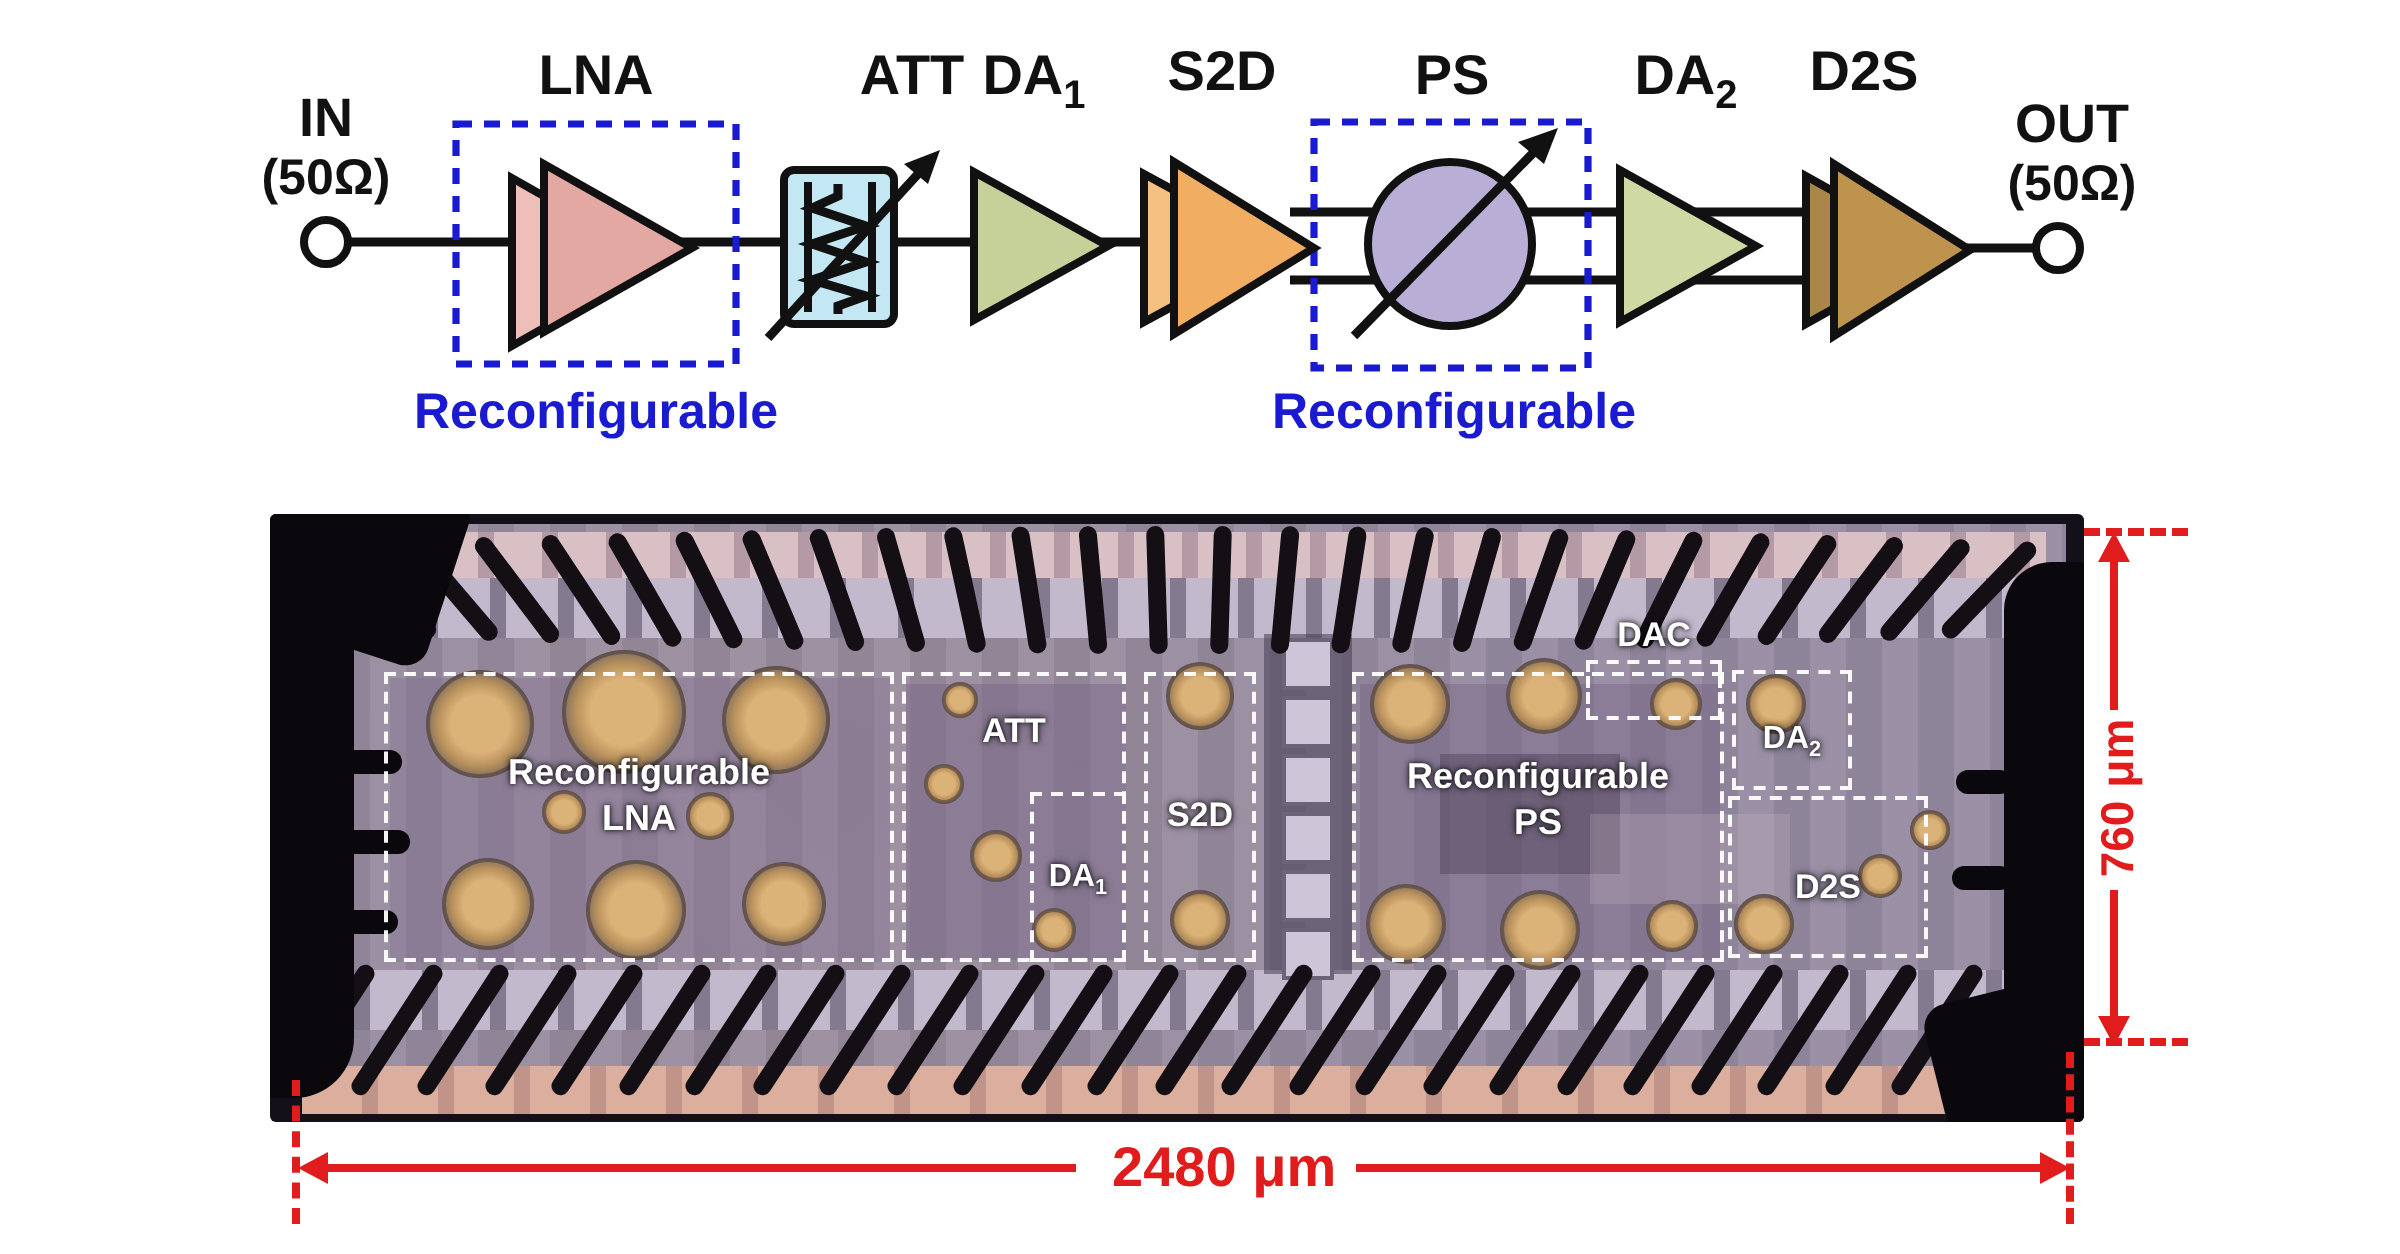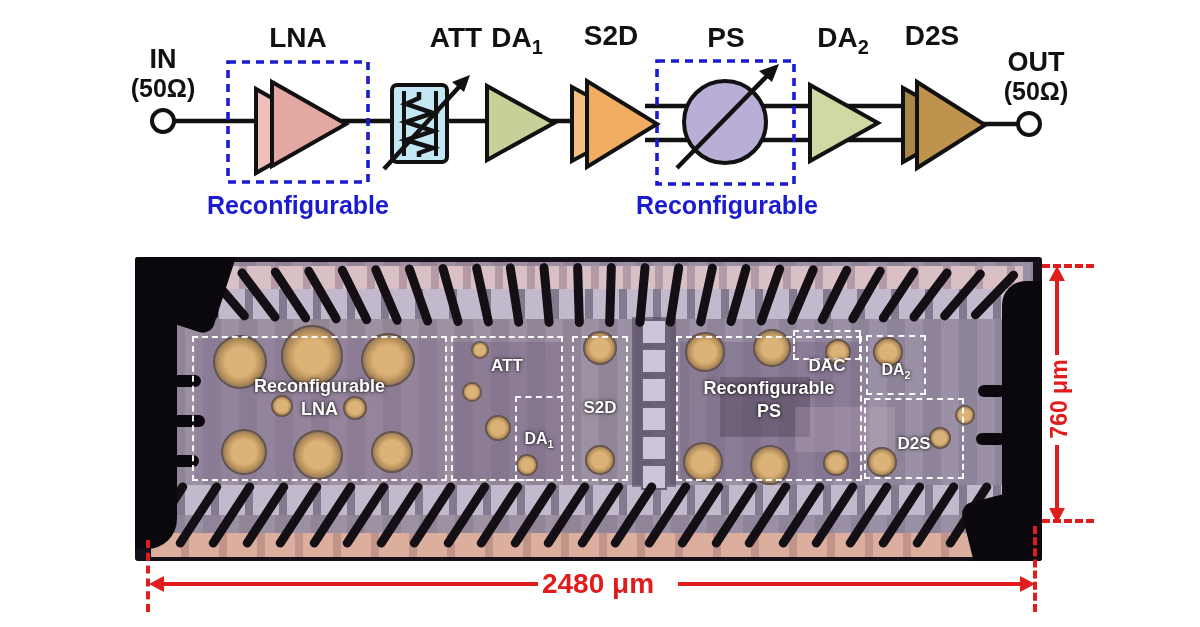--- a/index.html
+++ b/index.html
@@ -249,32 +249,32 @@
     <div>Reconfigurable</div>
     <div>LNA</div>
   </div>
   <div class="rlabel" style="left:316px;top:98px;width:112px;font-size:17px;">ATT</div>
   <div class="rlabel" style="left:380px;top:172px;width:48px;font-size:16px;"><span>DA</span><sub>1</sub></div>
   <div class="rlabel" style="left:437px;top:140px;width:56px;font-size:17px;">S2D</div>
   <div class="rlabel" style="left:541px;top:120px;width:186px;font-size:18px;">
     <div>Reconfigurable</div>
     <div>PS</div>
   </div>
-  <div class="rlabel" style="left:658px;top:50px;width:68px;font-size:17px;margin-top:48px;">DAC</div>
+  <div class="rlabel" style="left:658px;top:50px;width:68px;font-size:17px;">DAC</div>
   <div class="rlabel" style="left:731px;top:103px;width:60px;font-size:16px;"><span>DA</span><sub>2</sub></div>
   <div class="rlabel" style="left:729px;top:176px;width:100px;font-size:17px;">D2S</div>
 </div>
 
 <div class="reddash-h" style="left:1042px;top:264px;width:52px;"></div>
 <div class="reddash-h" style="left:1042px;top:519px;width:52px;"></div>
 <div class="redline-v" style="left:1055px;top:275px;height:80px;"></div>
 <div class="redline-v" style="left:1055px;top:445px;height:76px;"></div>
 <div class="arrhead arr-up" style="left:1049px;top:266px;"></div>
 <div class="arrhead arr-down" style="left:1049px;top:508px;"></div>
 <div class="dim-label" id="dim-height-label" style="left:1059px;top:399px;">760 μm</div>
 
 <div class="reddash-v" style="left:146px;top:540px;height:72px;"></div>
 <div class="reddash-v" style="left:1033px;top:526px;height:86px;"></div>
 <div class="redline-h" style="left:158px;top:582px;width:380px;"></div>
 <div class="redline-h" style="left:678px;top:582px;width:348px;"></div>
 <div class="arrhead arr-left" style="left:149px;top:576px;"></div>
 <div class="arrhead arr-right" style="left:1020px;top:576px;"></div>
-<div class="dim-label" id="dim-width-label" style="left:529px;top:568px;width:138px;text-align:center;">2480 μm</div>
+<div class="dim-label" id="dim-width-label" style="left:556px;top:568px;width:138px;">2480 μm</div>
 
 </body></html>

